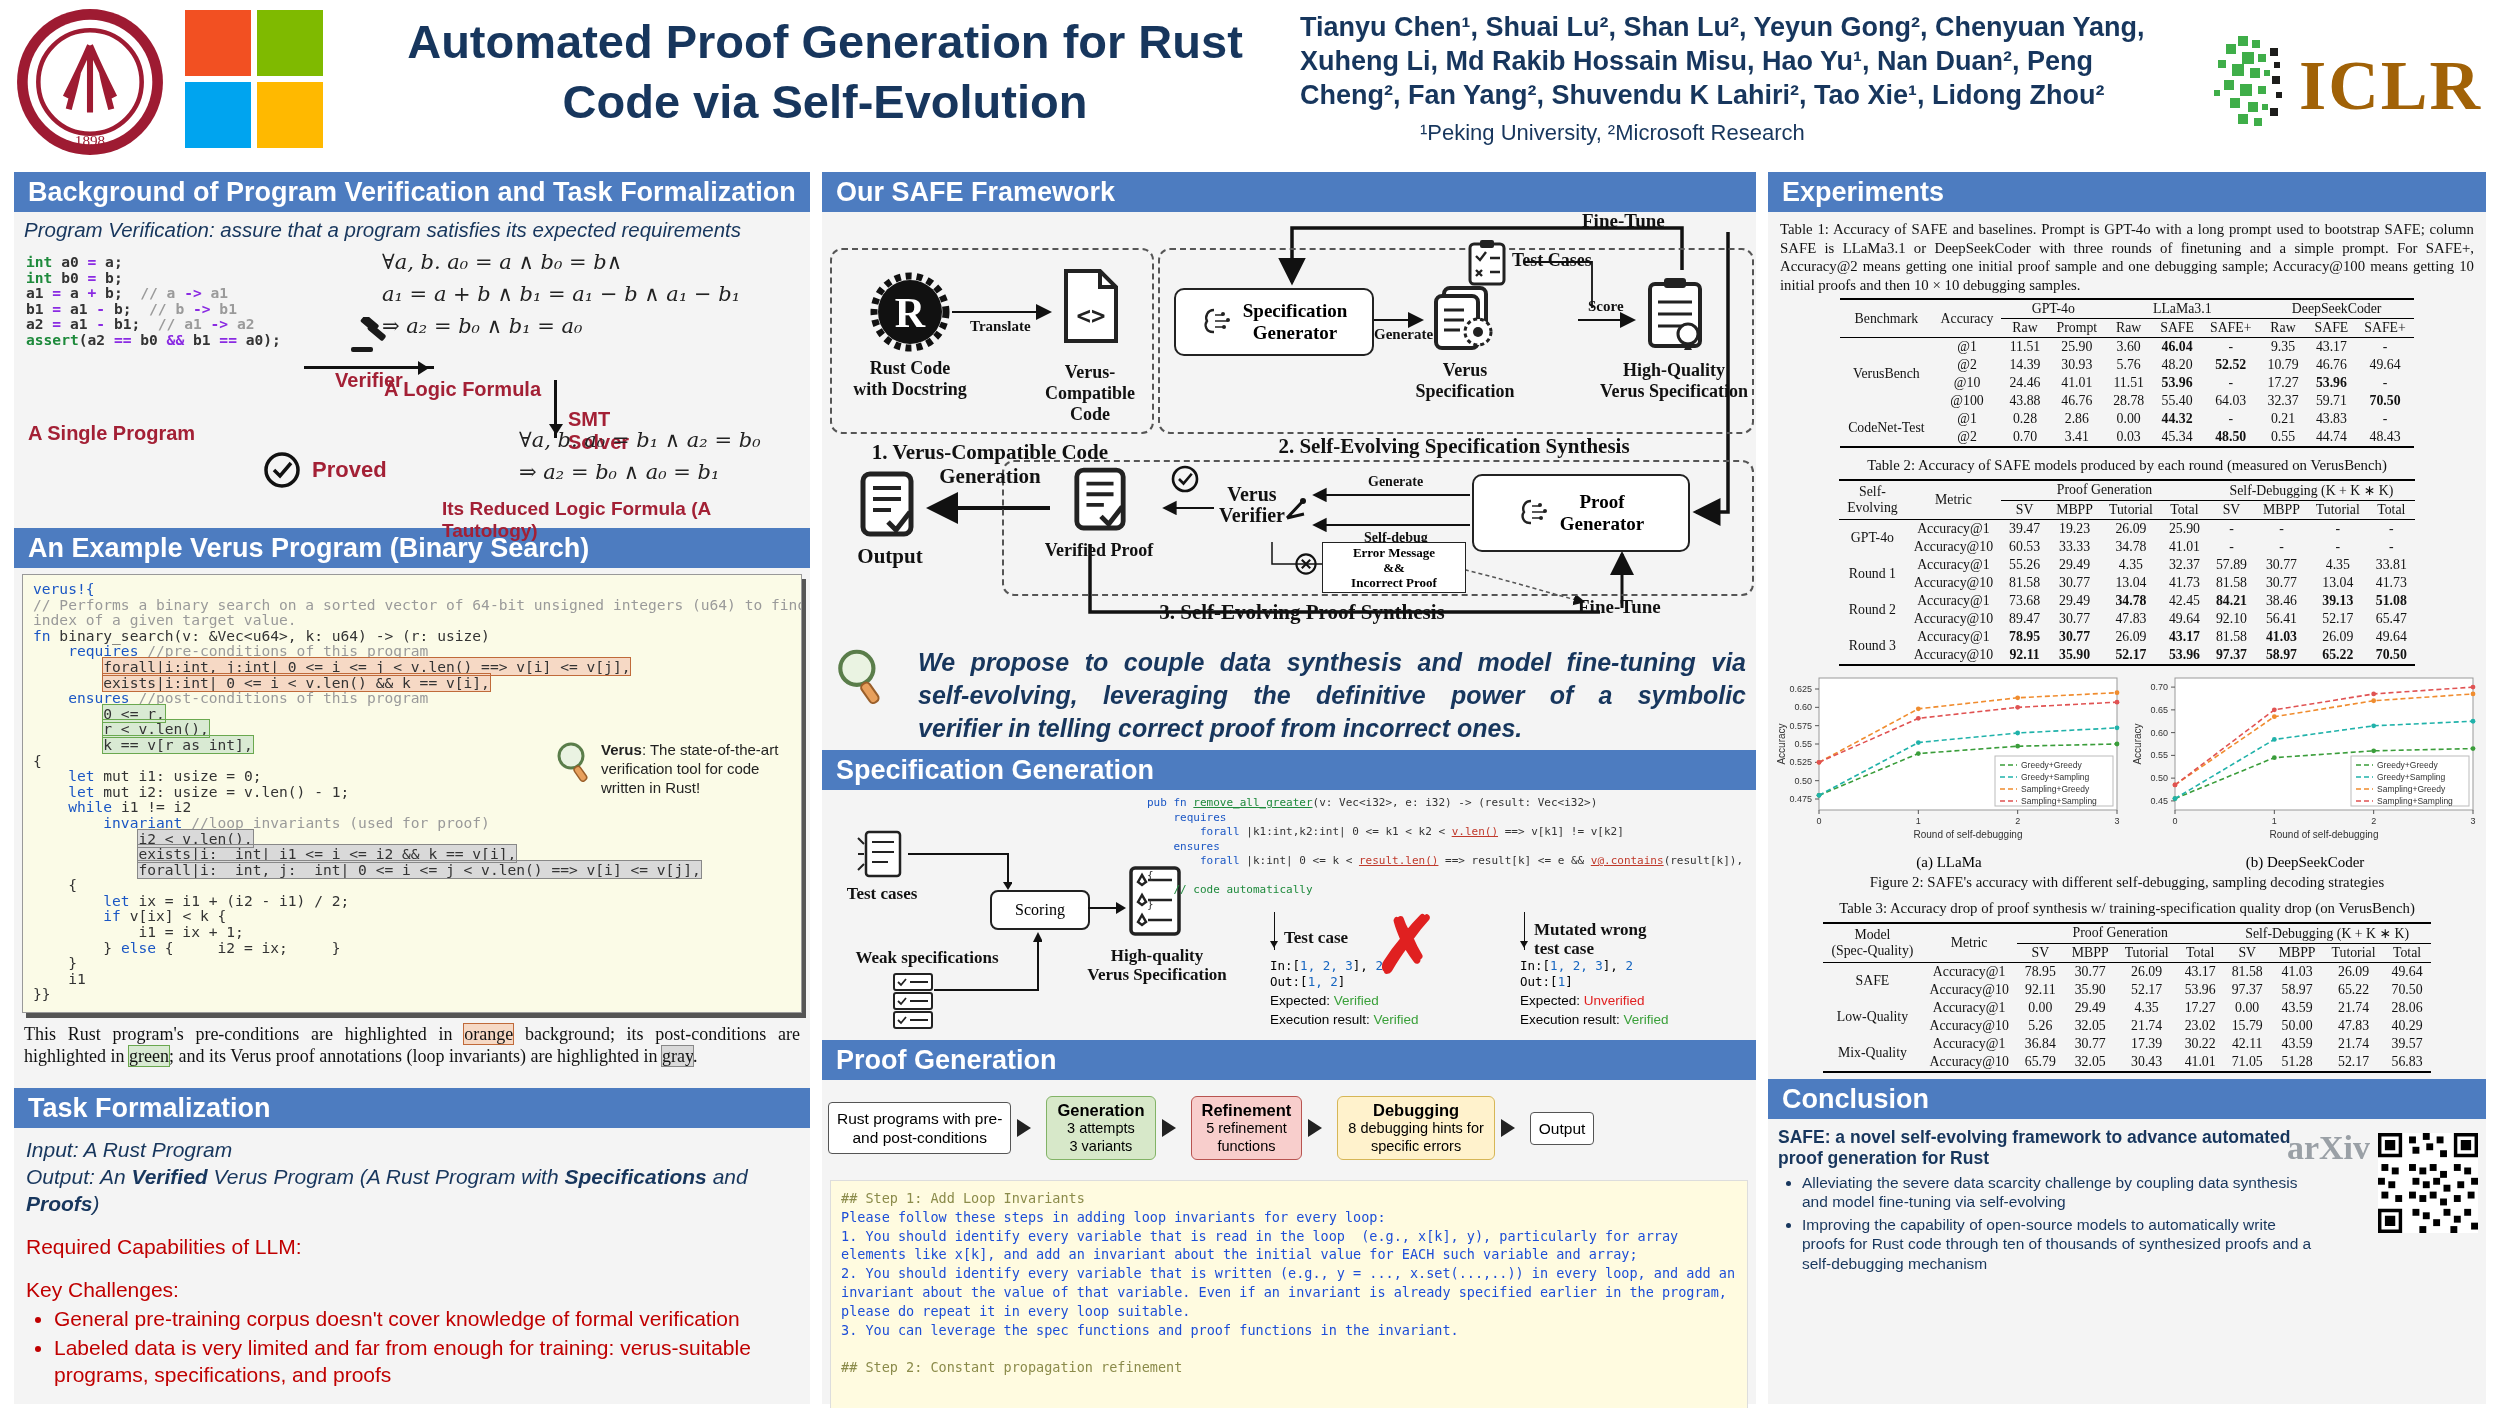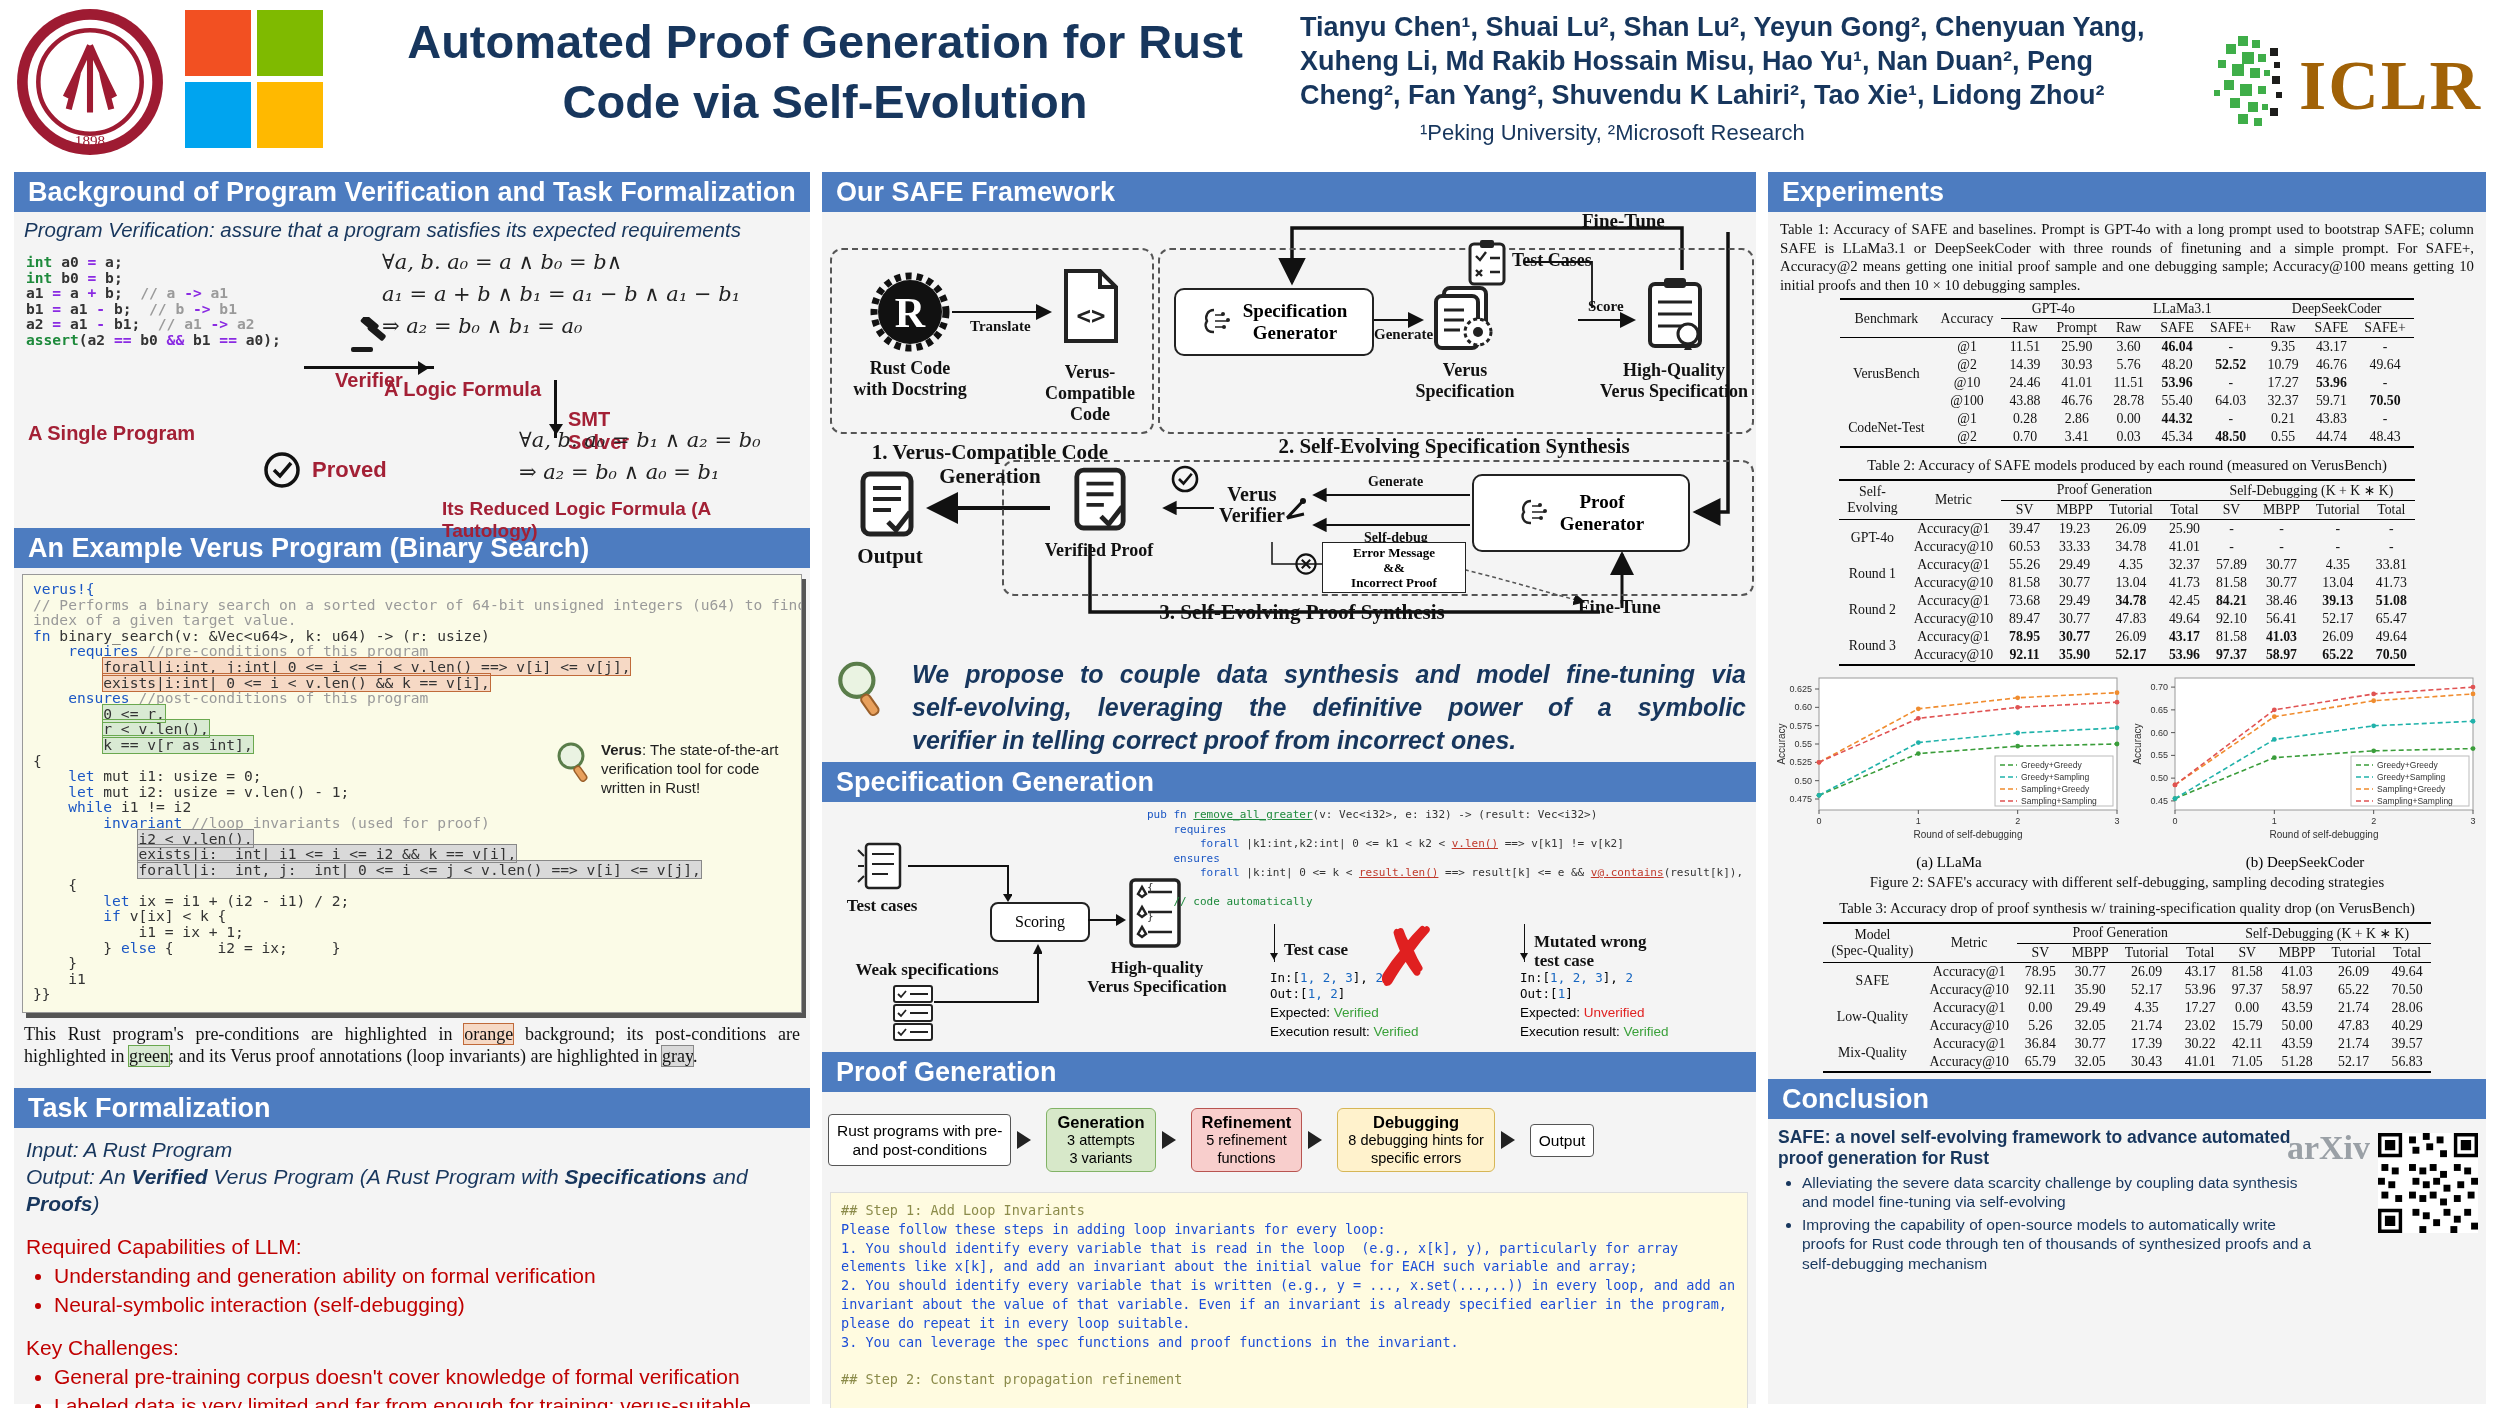--- a/index.html
+++ b/index.html
@@ -71,21 +71,21 @@
   .task-red li{margin:2px 0;}
   
   .framework{position:relative;height:428px;font-family:"Liberation Serif",serif;}
   .fw-box{position:absolute;border:2px dashed #555;border-radius:12px;}
   .fw-lab{position:absolute;font-weight:bold;font-size:18px;line-height:21px;text-align:center;color:#111;}
   .fw-cap{position:absolute;font-weight:bold;font-size:21px;line-height:24px;text-align:center;color:#111;}
   .fw-node{position:absolute;border:2px solid #222;border-radius:10px;background:#fff;display:flex;align-items:center;justify-content:center;gap:8px;font-weight:bold;font-size:19px;line-height:22px;text-align:center;}
   .fw-small{position:absolute;font-weight:bold;font-size:15px;color:#111;}
   .fw-err{position:absolute;border:1.5px solid #222;background:#fff;font-weight:bold;font-size:13px;line-height:15px;text-align:center;padding:2px 4px;}
   .fw-arrows{position:absolute;left:0;top:0;}
-  .quote{display:flex;gap:22px;padding:6px 10px 0 10px;height:104px;margin-top:12px;}
+  .quote{display:flex;gap:28px;padding:6px 10px 0 10px;height:104px;}
   .quote-text{flex:1;color:#17365d;font-weight:bold;font-style:italic;font-size:25px;line-height:33px;}
   .qjust{text-align:justify;-moz-text-align-last:justify;text-align-last:justify;}
   
   .specgen{position:relative;height:250px;}
   .sg-lab{position:absolute;font-family:"Liberation Serif",serif;font-weight:bold;font-size:17px;line-height:19px;color:#111;text-align:center;}
   .sg-box{position:absolute;border:2px solid #222;border-radius:8px;background:#fff;display:flex;align-items:center;justify-content:center;font-family:"Liberation Serif",serif;font-size:16px;}
   .sg-code{position:absolute;left:325px;top:6px;width:600px;}
   .sg-code .cl{font-size:11px;line-height:14.5px;}
   .tc-col{position:absolute;width:220px;font-size:13.5px;line-height:17px;}
   .tc-mono{font-family:"DejaVu Sans Mono",monospace;font-size:12.5px;line-height:16px;}
@@ -280,24 +280,20 @@
       </div>
     </div>
     <div class="code-caption"><span>This Rust program's pre-conditions are highlighted in </span><span class="cap-orange">orange</span><span> background; its post-conditions are highlighted in </span><span class="cap-green">green</span><span>; and its Verus proof annotations (loop invariants) are highlighted in </span><span class="cap-gray">gray</span><span>.</span></div>
 
     <div class="bar">Task Formalization</div>
     <div class="task-body">
       <div class="task-io">Input: A Rust Program</div>
       <div class="task-io"><span>Output: An </span><span class="b">Verified</span><span> Verus Program (A Rust Program with </span><span class="b">Specifications</span><span> and </span><span class="b">Proofs</span><span>)</span></div>
       <div class="task-red">
         <div>Required Capabilities of LLM:</div>
-        <ul>
-            <li>Understanding and generation ability on formal verification</li>
-            <li>Neural-symbolic interaction (self-debugging)</li>
-          </ul>
       </div>
       <div class="task-red">
         <div>Key Challenges:</div>
         <ul>
             <li>General pre-training corpus doesn't cover knowledge of formal verification</li>
             <li>Labeled data is very limited and far from enough for training: verus-suitable programs, specifications, and proofs</li>
           </ul>
       </div>
     </div>
   </div>

